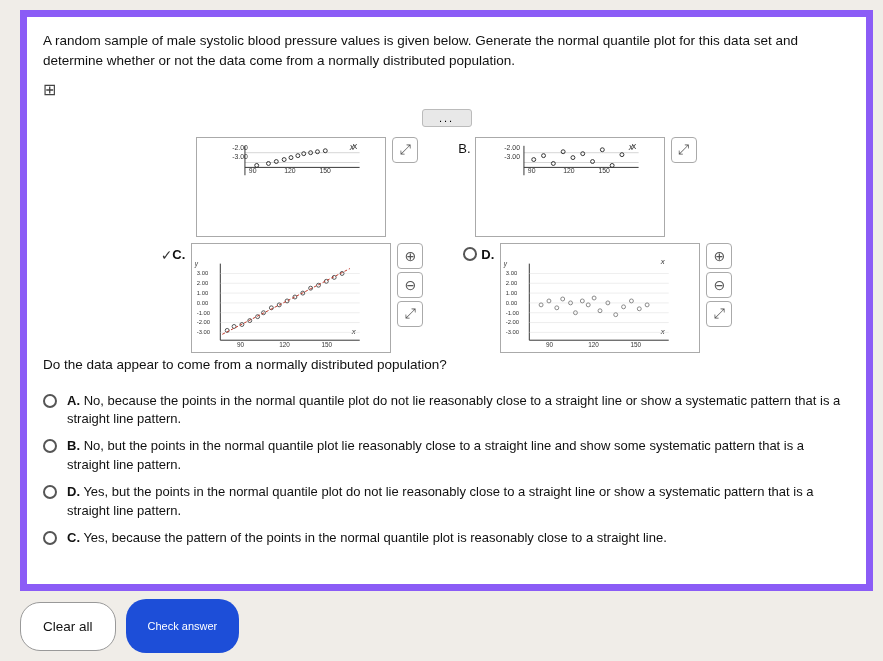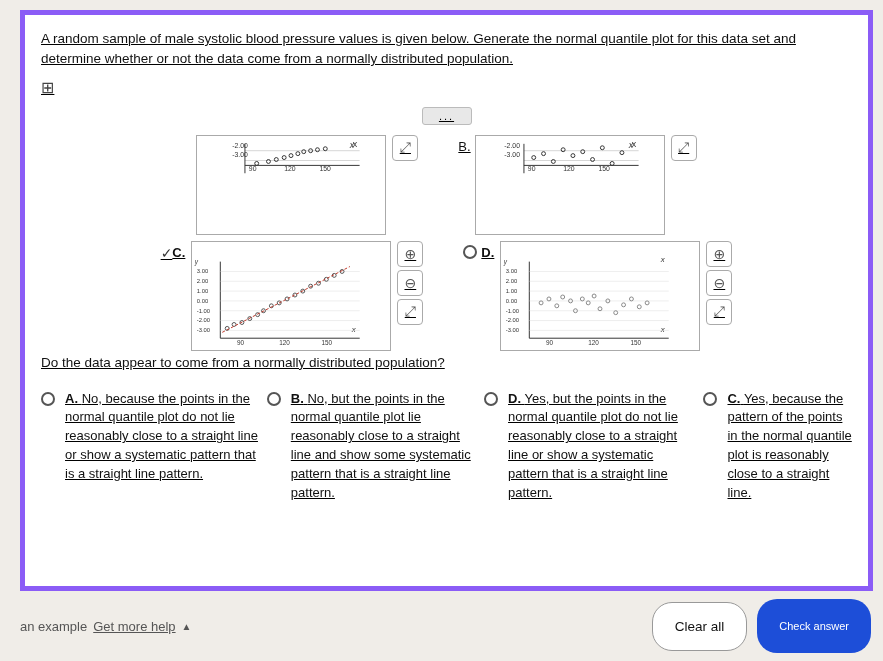--- a/index.html
+++ b/index.html
@@ -16,22 +16,21 @@
       width: 883px;
       min-height: 661px;
       display: flex;
       flex-direction: column;
     }
     .content-area {
       background: white;
       margin: 10px 10px 0 20px;
       padding: 14px 16px 14px 16px;
       flex: 1;
-      border: 5px solid #8b5cf6;
-      text-decoration: underline;
+      border: 7px solid #8b5cf6;
     }
     .question-text {
       font-size: 13.5px;
       line-height: 1.5;
       color: #111;
       margin-bottom: 8px;
     }
     .dataset-link {
       display: flex;
       align-items: center;
@@ -130,22 +129,23 @@
       gap: 4px;
     }
     .question2-text {
       font-size: 13.5px;
       color: #111;
       margin-bottom: 20px;
       margin-top: 4px;
     }
     .answer-options {
       display: flex;
-      flex-direction: row;
+      flex-direction: column;
       gap: 8px;
+      justify-content: flex-end;
     }
     .answer-option {
       display: flex;
       flex-direction: row;
       align-items: flex-start;
       gap: 8px;
       font-size: 13px;
       color: #111;
       cursor: pointer;
     }
@@ -446,23 +446,18 @@
         <div class="radio-circle"></div>
         <span class="answer-text">
           <strong>C.</strong> <span>Yes, because the pattern of the points in the normal quantile plot is reasonably close to a straight line.</span>
         </span>
       </div>
     </div>
 
   </div>
 
   <div class="bottom-bar">
-    <div class="bottom-left">
-      <span>an example</span>
-      <span style="cursor:pointer;text-decoration:underline;">Get more help</span>
-      <span style="font-size:10px;">▲</span>
-    </div>
     <div class="bottom-right">
       <button class="btn-clear">Clear all</button>
       <button class="btn-check">Check answer</button>
     </div>
   </div>
 </div>
 
 </body></html>

